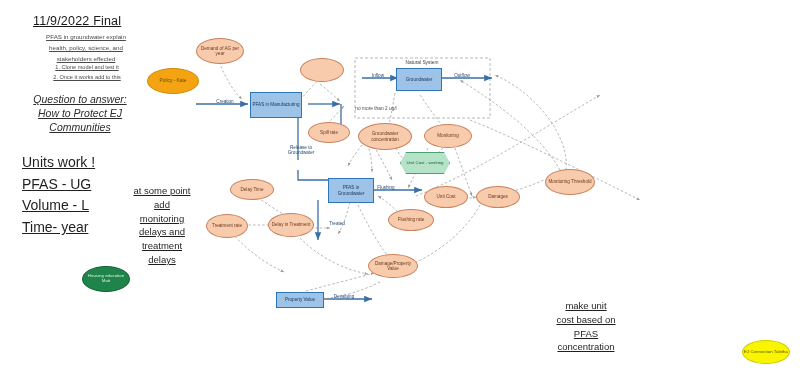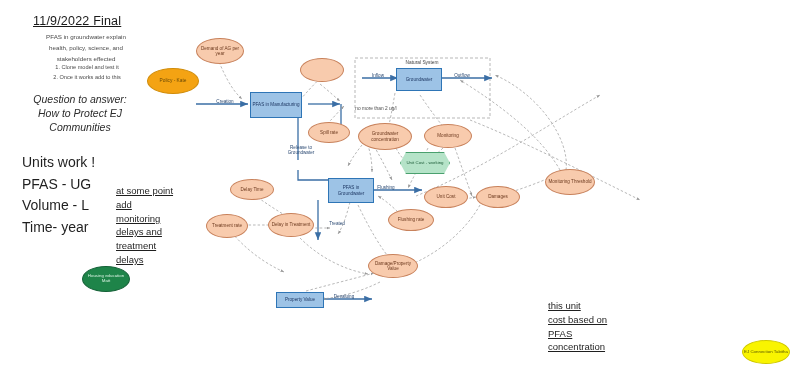--- a/index.html
+++ b/index.html
@@ -6,34 +6,34 @@
   #canvas{
     position:relative;
     width:800px;height:371px;
     background:#ffffff;
     overflow:hidden;
     font-family:"Liberation Sans", sans-serif;
   }
   #svg-layer{position:absolute;left:0;top:0;width:800px;height:371px;}
 
   
-  .note{position:absolute;color:#3f3f3f;white-space:pre-line;}
+  .note{position:absolute;color:#3f3f3f;white-space:pre-line;text-decoration:underline;}
   .title-note{
     font-size:12.5px;color:#1a1a1a;text-decoration:underline;
     font-family:Liberation Sans, sans-serif;letter-spacing:.2px;
   }
   .small-note{font-size:6.2px;line-height:1.75;text-align:center;color:#4a4a4a;}
   .steps-note{font-size:5.6px;line-height:1.8;text-align:center;color:#4a4a4a;}
   .question-note{
     font-size:10.5px;line-height:1.35;text-align:center;color:#2c2c2c;
     font-style:italic;
   }
   .units-note{font-size:14px;line-height:1.55;color:#1f1f1f;}
   .under-note{
-    font-size:9.5px;line-height:1.45;color:#1f1f1f;
+    font-size:9.5px;line-height:1.45;text-align:center;color:#1f1f1f;
     text-decoration:underline;
   }
 
   
   .node{position:absolute;display:flex;align-items:center;justify-content:center;text-align:center;}
   .node span{display:block;line-height:1.1;}
 
   .oval{
     border-radius:50%;
     background:#f8cbad;border:1px solid #c8825c;
@@ -158,21 +158,21 @@
 Volume - L
 Time- year</div>
 
   <div class="note under-note" style="left:116px;top:184px;width:92px;">at some point
 add
 monitoring
 delays and
 treatment
 delays</div>
 
-  <div class="note under-note" style="left:548px;top:299px;width:76px;">this unit
+  <div class="note under-note" style="left:548px;top:299px;width:76px;">make unit
 cost based on
 PFAS
 concentration</div>
 
   <div class="flow-label" style="left:204px;top:99px;width:42px;">Creation</div>
   <div class="flow-label" style="left:278px;top:145px;width:46px;">Release to Groundwater</div>
   <div class="flow-label" style="left:362px;top:73px;width:32px;">Inflow</div>
   <div class="flow-label" style="left:444px;top:73px;width:36px;">Outflow</div>
   <div class="flow-label" style="left:368px;top:185px;width:36px;">Flushing</div>
   <div class="flow-label" style="left:320px;top:221px;width:34px;">Treated</div>

